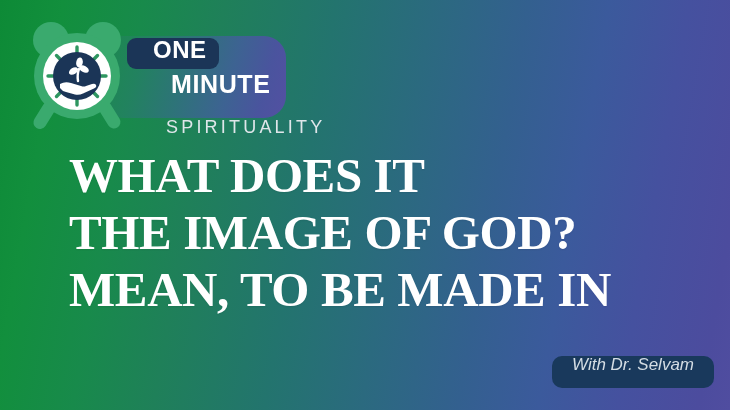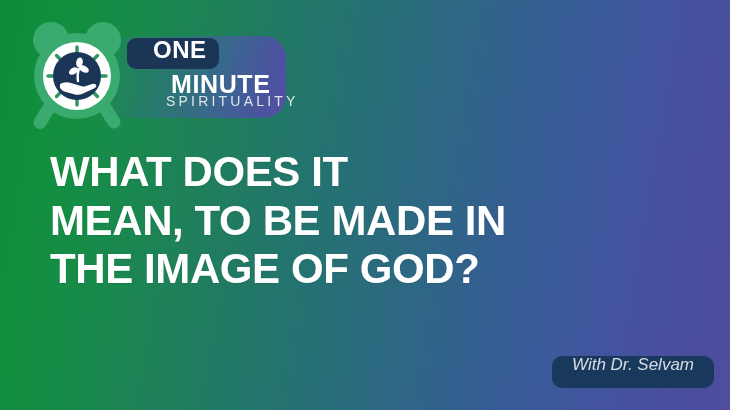--- a/index.html
+++ b/index.html
@@ -82,23 +82,23 @@
     letter-spacing: 0.6px;
     line-height: 1;
     z-index: 4;
     font-family: "Liberation Sans", sans-serif;
     margin-left: 40px;
   }
 
   .badge-spirituality {
     position: absolute;
     left: 148px;
-    top: 80px;
+    top: 104px;
     color: #dfe6ea;
-    font-size: 14px;
+    font-size: 18px;
     font-weight: normal;
     letter-spacing: 3.2px;
     line-height: 1;
     z-index: 4;
     font-family: "Liberation Sans", sans-serif;
   }
 
   .clock-icon {
     position: absolute;
     left: 0px;
@@ -110,27 +110,28 @@
 
   
   .headline {
     position: absolute;
     left: 50px;
     top: 148px;
     width: 620px;
   }
   .headline-line {
     color: #ffffff;
-    font-size: 42px;
+    font-size: 49px;
     font-weight: bold;
     line-height: 1.16;
     letter-spacing: -0.4px;
     white-space: nowrap;
-    font-family: Liberation Sans, sans-serif;
+    font-family: Liberation Serif, serif;
     text-shadow: 0 1px 2px rgba(0,0,0,0.07);
+    margin-left: 19px;
   }
 
   
   .attribution {
     position: absolute;
     left: 552px;
     top: 356px;
     height: 32px;
     padding: 0 20px;
     border-radius: 10px;
@@ -194,21 +195,21 @@
       <span>ONE</span>
     </div>
 
     <div class="badge-minute">MINUTE</div>
 
     <div class="badge-spirituality">SPIRITUALITY</div>
   </div>
 
   <div class="headline">
     <div class="headline-line">WHAT DOES IT</div>
+    <div class="headline-line">THE IMAGE OF GOD?</div>
     <div class="headline-line">MEAN, TO BE MADE IN</div>
-    <div class="headline-line">THE IMAGE OF GOD?</div>
   </div>
 
   <div class="attribution">
     <span>With Dr. Selvam</span>
   </div>
 
 </div>
 
 </body></html>

